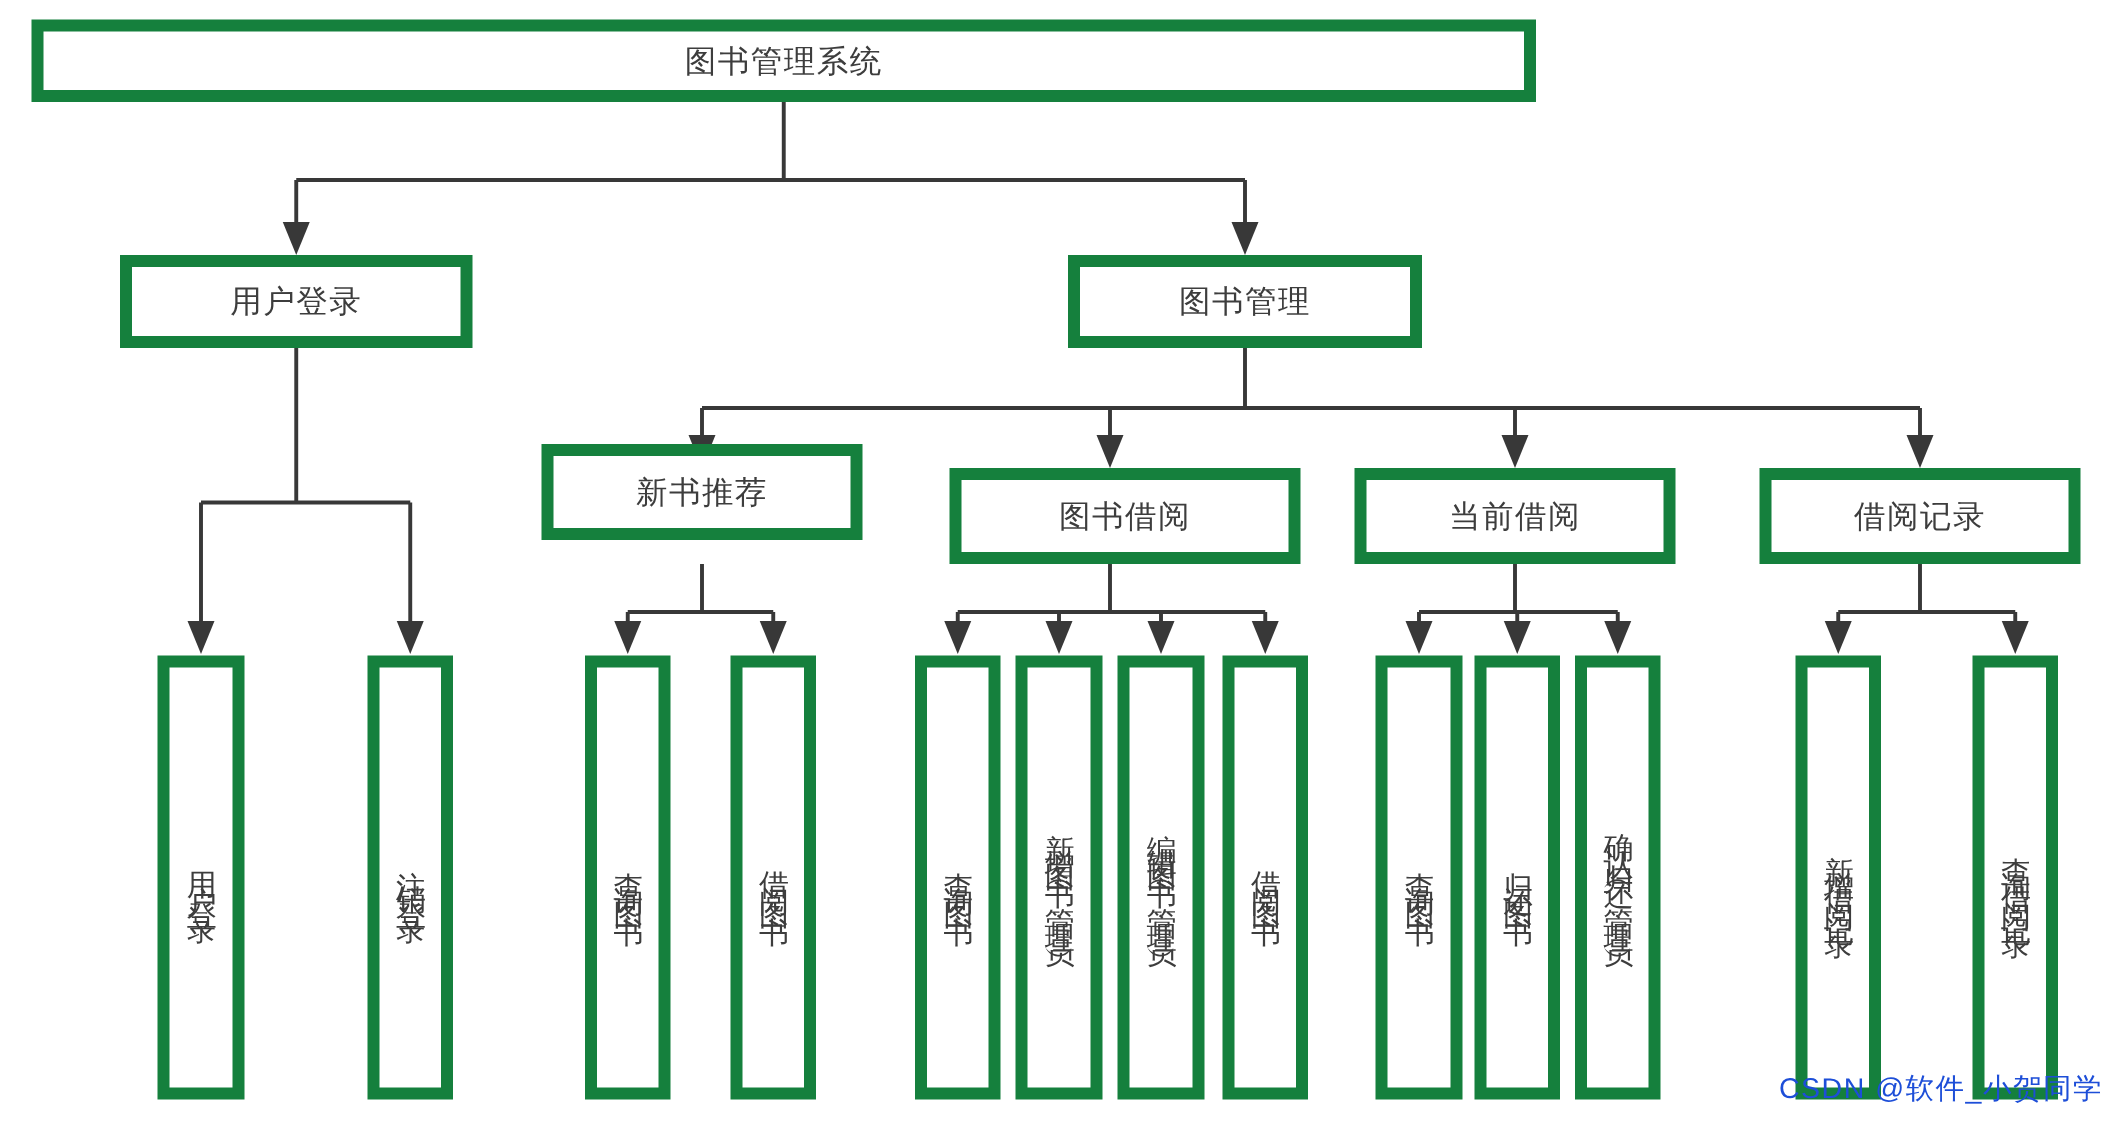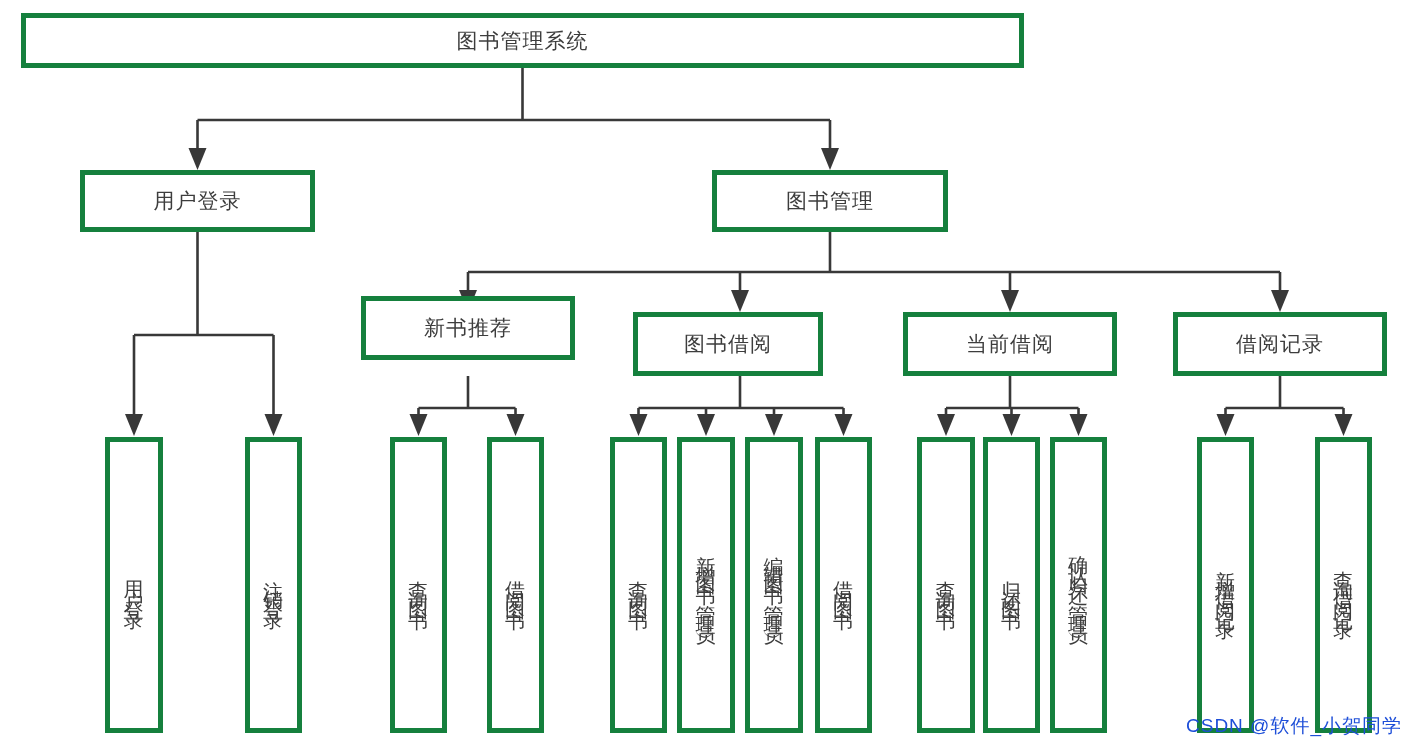--- a/index.html
+++ b/index.html
@@ -9,21 +9,21 @@
     position: relative;
     width: 1405px;
     height: 747px;
     background: #ffffff;
     overflow: hidden;
   }
   .edges { position: absolute; left: 0; top: 0; width: 1405px; height: 747px; }
   .node {
     position: absolute;
     background: #ffffff;
-    border: 5px solid #15803d;
+    border: 8px solid #15803d;
     display: flex;
     align-items: center;
     justify-content: center;
     color: #3d3d3d;
   }
   .node.h { font-size: 21px; letter-spacing: 1px; }
   .node.v { font-size: 20px; }
   .vtext {
     writing-mode: vertical-rl;
     text-orientation: mixed;
@@ -86,21 +86,21 @@
   <div class="node h" style="left:80px; top:170px; width:235px; height:62px;">
     <span>用户登录</span>
   </div>
   <div class="node h" style="left:712px; top:170px; width:236px; height:62px;justify-content:center;">
     <span>图书管理</span>
   </div>
 
   <div class="node h" style="left:361px; top:296px; width:214px; height:64px;text-align:center;">
     <span>新书推荐</span>
   </div>
-  <div class="node h" style="left:633px; top:312px; width:190px; height:64px;">
+  <div class="node h" style="left:633px; top:312px; width:234px; height:64px;">
     <span>图书借阅</span>
   </div>
   <div class="node h" style="left:903px; top:312px; width:214px; height:64px;">
     <span>当前借阅</span>
   </div>
   <div class="node h" style="left:1173px; top:312px; width:214px; height:64px;">
     <span>借阅记录</span>
   </div>
 
   <div class="node v" style="left:105px; top:437px; width:58px; height:296px;">

